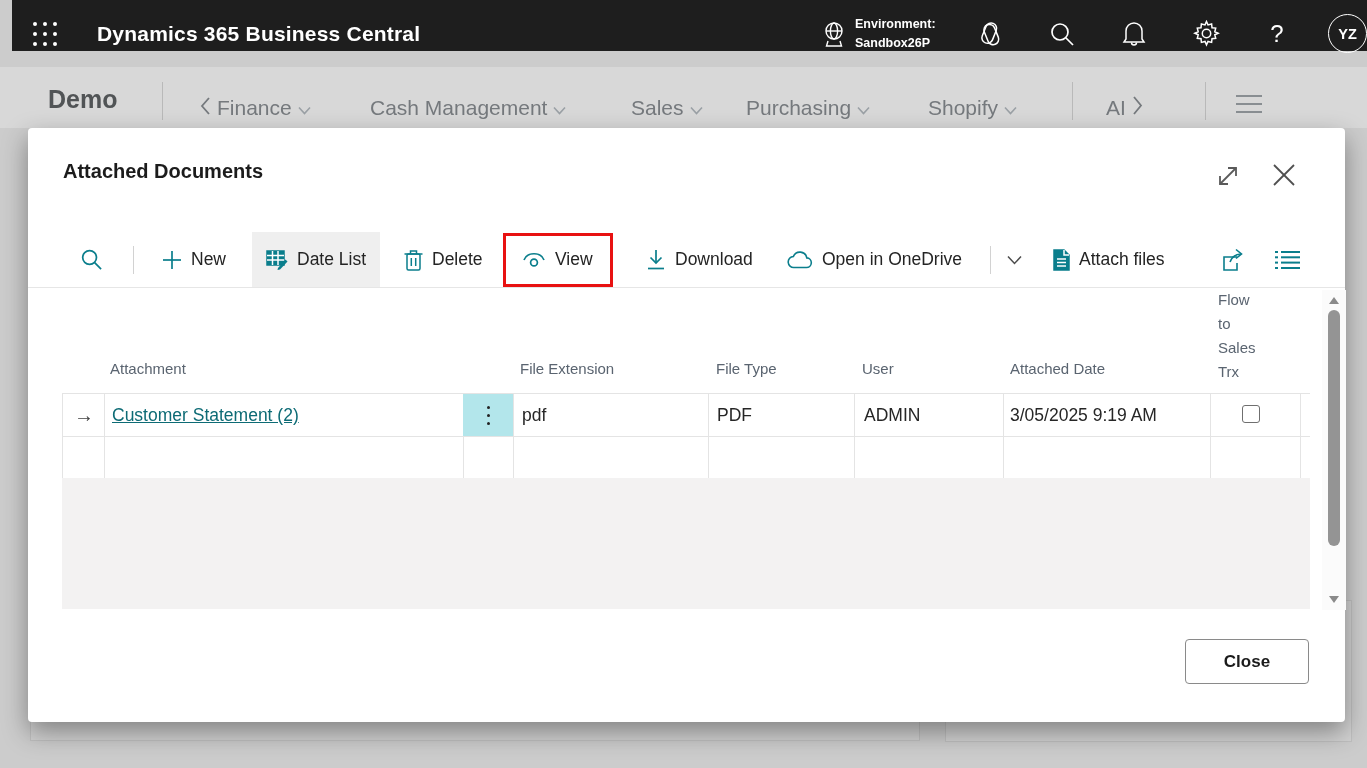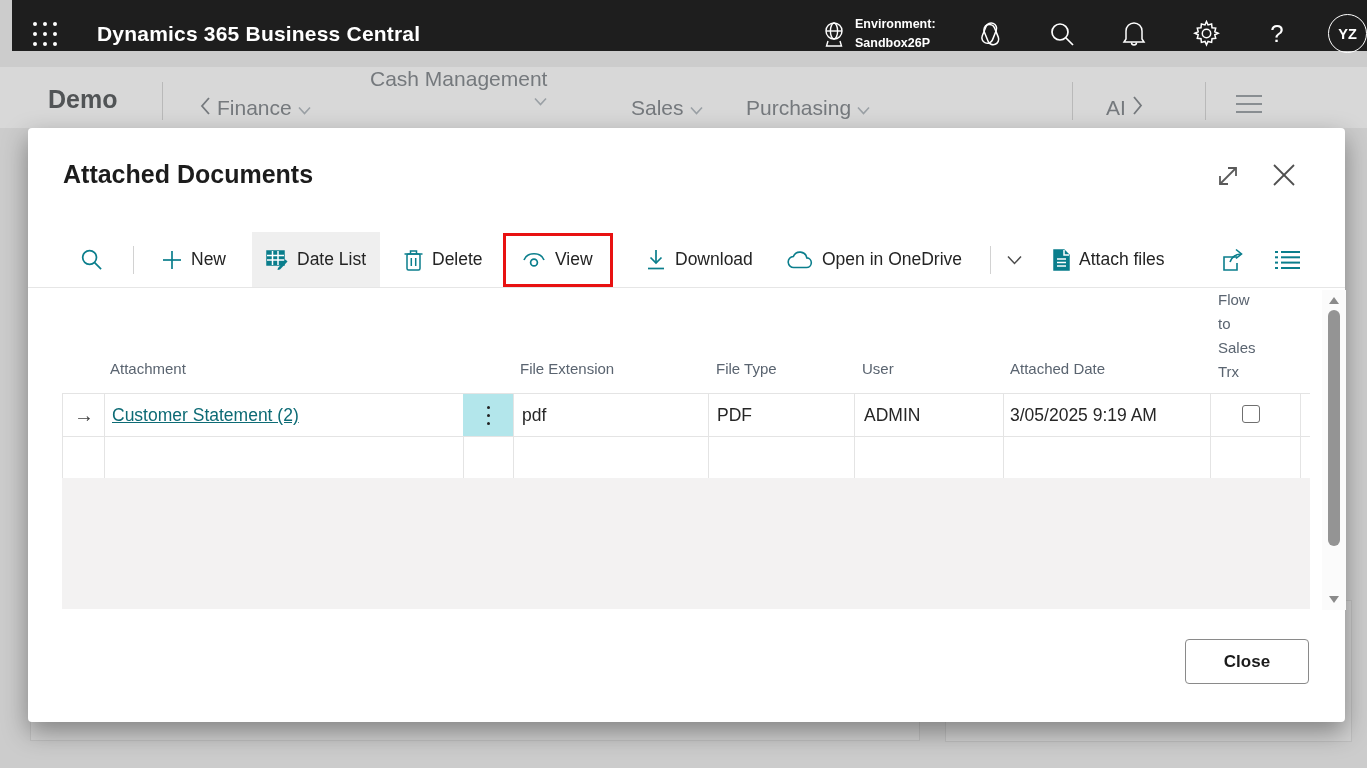--- a/index.html
+++ b/index.html
@@ -25,21 +25,21 @@
   .nav-item svg { margin-bottom:5px; }
   #nav-burger { left:1236px; top:28px; width:26px; cursor:pointer; }
   #nav-burger div { height:2px; background:#898e92; margin-bottom:6px; }
 
   
   .bg-card { background:#d2d2d2; border:1px solid #c0c0c0; }
 
   
   #dialog { left:28px; top:128px; width:1317px; height:594px; background:#fff; border-radius:4px;
             box-shadow:0 10px 26px rgba(0,0,0,.38); z-index:20; }
-  #dlg-title { left:35px; top:32px; font-size:25px; font-weight:700; color:#1c1c1c; }
+  #dlg-title { left:35px; top:32px; font-size:20px; font-weight:700; color:#1c1c1c; }
   #dlg-expand { left:1185px; top:33px; width:30px; height:30px; color:#5a5a5a; cursor:pointer; display:flex; align-items:center; justify-content:center; }
   #dlg-close  { left:1240px; top:31px; width:32px; height:32px; color:#4f4f4f; cursor:pointer; display:flex; align-items:center; justify-content:center; }
 
   
   #toolbar { left:0px; top:104px; width:1317px; height:56px; border-bottom:1px solid #e6e6e6; }
   .tbar-btn { top:0; height:55px; display:flex; align-items:center; gap:9px; font-size:17.5px; color:#242424; cursor:pointer; padding:0 4px; }
   .tbar-btn svg { flex:none; }
   .tbar-sep { top:14px; width:1px; height:28px; background:#d2d2d2; }
   #btn-editlist { background:#efefef; padding:0 14px; }
   #view-highlight { left:475px; top:1px; width:110px; height:54px; border:3px solid #e81111; pointer-events:none; }
@@ -81,34 +81,40 @@
 
   <div class="nav-item abs" style="left:200px;">
     <svg width="11" height="18" viewBox="0 0 11 18">
         <path d="M9 1 L2 9 L9 17" stroke="#75797d" stroke-width="1.8" fill="none"></path>
       </svg>
     <span>Finance</span>
     <svg width="13" height="9" viewBox="0 0 13 9">
         <path d="M1 1.5 L6.5 7.5 L12 1.5" stroke="#9aa0a5" stroke-width="1.6" fill="none"></path>
       </svg>
   </div>
-  <div class="nav-item abs" style="left:370px;flex-direction:column;">
+  <div class="nav-item abs" style="left:370px;">
     <span>Cash Management</span>
     <svg width="13" height="9" viewBox="0 0 13 9">
         <path d="M1 1.5 L6.5 7.5 L12 1.5" stroke="#9aa0a5" stroke-width="1.6" fill="none"></path>
       </svg>
   </div>
   <div class="nav-item abs" style="left:631px;">
     <span>Sales</span>
     <svg width="13" height="9" viewBox="0 0 13 9">
         <path d="M1 1.5 L6.5 7.5 L12 1.5" stroke="#9aa0a5" stroke-width="1.6" fill="none"></path>
       </svg>
   </div>
   <div class="nav-item abs" style="left:746px;">
     <span>Purchasing</span>
+    <svg width="13" height="9" viewBox="0 0 13 9">
+        <path d="M1 1.5 L6.5 7.5 L12 1.5" stroke="#9aa0a5" stroke-width="1.6" fill="none"></path>
+      </svg>
+  </div>
+  <div class="nav-item abs" style="left:928px;">
+    <span>Shopify</span>
     <svg width="13" height="9" viewBox="0 0 13 9">
         <path d="M1 1.5 L6.5 7.5 L12 1.5" stroke="#9aa0a5" stroke-width="1.6" fill="none"></path>
       </svg>
   </div>
   <div class="nav-sep abs" style="left:1072px;"></div>
   <div class="nav-item abs" style="left:1106px;">
     <span>AI</span>
     <svg width="11" height="19" viewBox="0 0 11 19">
         <path d="M2 1 L9 9.5 L2 18" stroke="#75797d" stroke-width="1.8" fill="none"></path>
       </svg>

